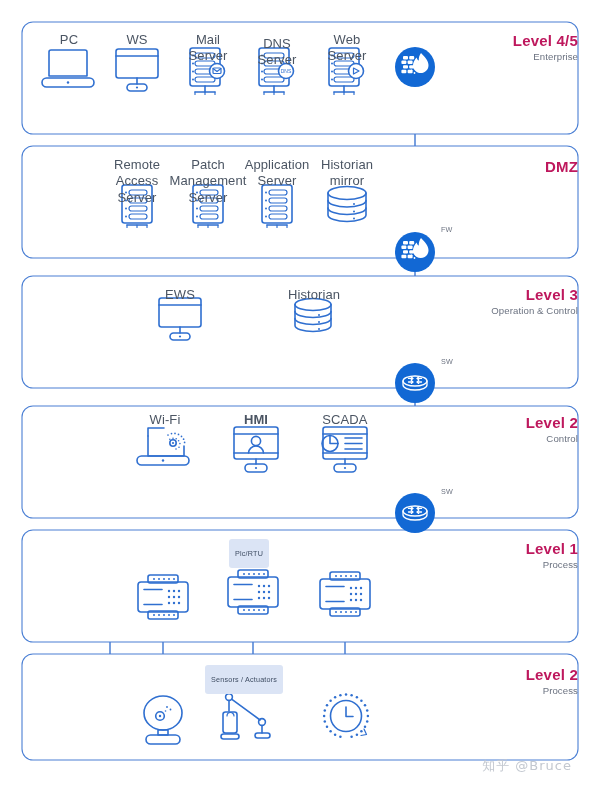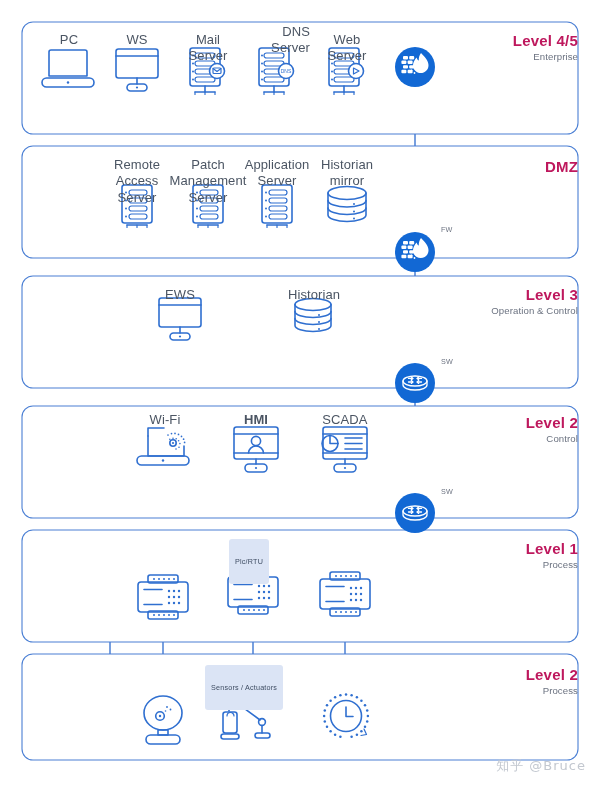--- a/index.html
+++ b/index.html
@@ -27,28 +27,28 @@
   .zone-title{
     position:absolute;text-align:right;right:22px;
     font-weight:bold;font-size:15px;color:#be185d;letter-spacing:.2px;
   }
   .zone-sub{
     position:absolute;text-align:right;right:22px;
     font-size:9.6px;color:#6b7280;letter-spacing:.1px;
   }
   .tag{
     position:absolute;background:#dbe4f5;color:#3f4d63;
-    font-size:7.2px;border-radius:3px;padding:18px 6px;
+    font-size:7.2px;border-radius:3px;padding:10px 6px;
     white-space:nowrap;letter-spacing:.2px;
   }
   .minilbl{
     position:absolute;font-size:7.2px;color:#6b7280;letter-spacing:.2px;
   }
   .watermark{
-    position:absolute;right:14px;bottom:10px;
+    position:absolute;right:28px;bottom:10px;
     font-size:13px;color:#c3c8d0;letter-spacing:1px;
     font-family:"DejaVu Sans",sans-serif;
   }
 </style>
 </head>
 <body>
 
 <div id="stage">
 
   <svg class="layer" viewBox="0 0 600 785">
@@ -514,21 +514,21 @@
           <path d="M2.8,3.6 l1.6,1.4 l-1.6,1.4"></path>
         <path d="M13,5 h-4.2"></path>
           <path d="M10.2,3.6 l-1.6,1.4 l1.6,1.4"></path>
       </g>
     </g>
   </svg>
 
   <div class="lbl" style="left:44px;top:32px;width:50px;">PC</div>
   <div class="lbl" style="left:112px;top:32px;width:50px;">WS</div>
   <div class="lbl" style="left:175px;top:32px;width:66px;">Mail Server</div>
-  <div class="lbl" style="left:244px;top:24px;width:66px;text-align:right;">DNS Server</div>
+  <div class="lbl" style="left:244px;top:36px;width:66px;">DNS Server</div>
   <div class="lbl" style="left:314px;top:32px;width:66px;">Web Server</div>
 
   <div class="lbl" style="left:101px;top:157px;width:72px;">Remote Access
 Server</div>
   <div class="lbl" style="left:165px;top:157px;width:86px;">Patch Management
 Server</div>
   <div class="lbl" style="left:243px;top:157px;width:68px;">Application
 Server</div>
   <div class="lbl" style="left:315px;top:157px;width:64px;">Historian
 mirror</div>

